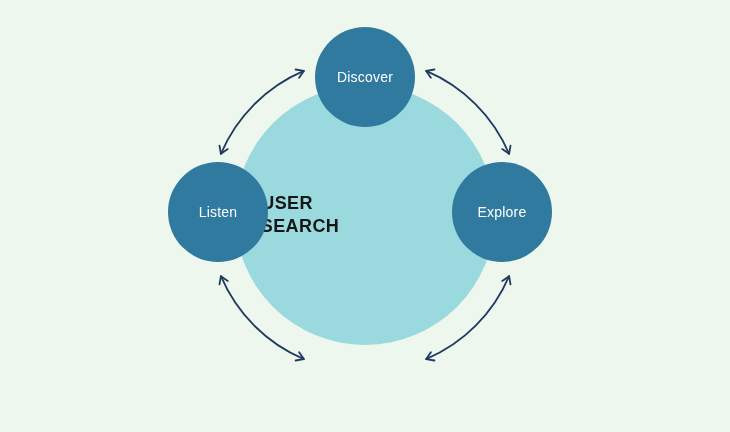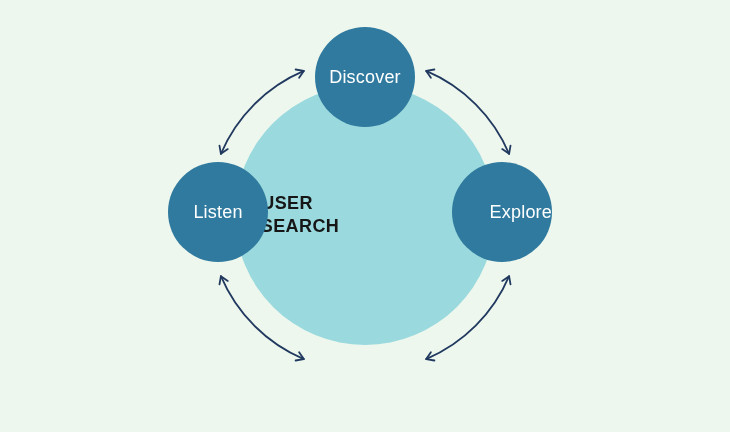--- a/index.html
+++ b/index.html
@@ -27,23 +27,23 @@
     line-height:23px;color:var(--hub-text);
   }
   .arcs{position:absolute;left:0;top:0;}
   .arc{fill:none;stroke:var(--arrow);stroke-width:1.8;stroke-linecap:round;}
   .arrowhead{fill:none;stroke:var(--arrow);stroke-width:1.8;stroke-linecap:round;stroke-linejoin:round;}
   .node{
     position:absolute;width:100px;height:100px;border-radius:50%;
     background:var(--node-circle);
     display:flex;align-items:center;justify-content:center;
   }
-  .node-label{font-size:18px;color:var(--node-text);letter-spacing:.2px;}
+  .node-label{font-size:14px;color:var(--node-text);letter-spacing:.2px;}
   .node-top{left:315px;top:27px;}
-  .node-right{left:452px;top:162px;justify-content:flex-end;}
+  .node-right{left:452px;top:162px;}
   .node-bottom{left:316px;top:302px;}
   .node-left{left:168px;top:162px;}
 </style>
 </head>
 <body>
 
 <div class="canvas">
 
   <div class="hub">
     <div class="hub-title">USER

